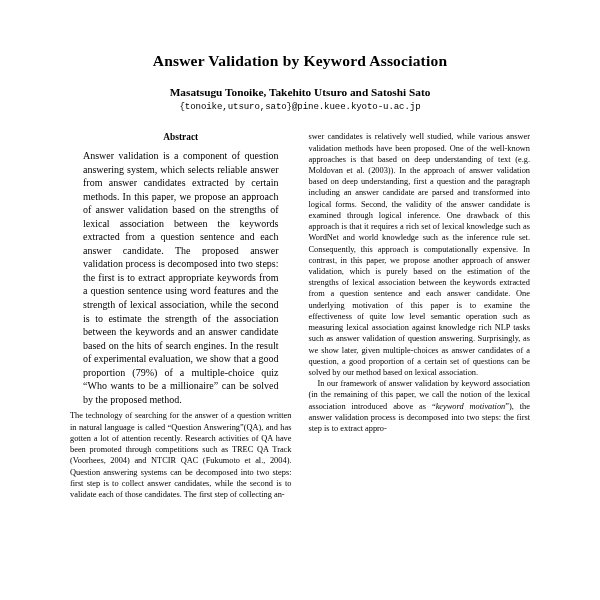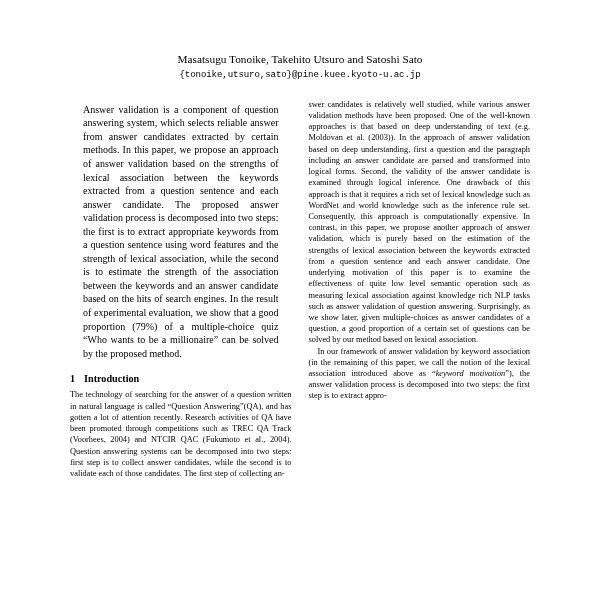--- a/index.html
+++ b/index.html
@@ -25,21 +25,21 @@
     text-align: center;
     font-size: 15.5px;
     font-weight: bold;
     letter-spacing: 0.2px;
     margin: 0 0 14px 0;
     line-height: 1.2;
   }
   .authors {
     text-align: center;
     font-size: 11.3px;
-    font-weight: normal;
+    font-weight: bold;
     margin: 0 0 1.5px 0;
     line-height: 1.25;
   }
   .affil {
     text-align: center;
     font-size: 9.6px;
     line-height: 1.32;
     margin: 0;
   }
   .email {
@@ -99,32 +99,31 @@
   }
   .italic {
     font-style: italic;
   }
 </style>
 </head>
 <body>
 
 <div class="page">
 
+  <h1 class="paper-title">Answer Validation by Keyword Association</h1>
 
   <div class="authors">Masatsugu Tonoike, Takehito Utsuro and Satoshi Sato</div>
   <div class="email">{tonoike,utsuro,sato}@pine.kuee.kyoto-u.ac.jp</div>
 
   <div class="columns">
 
     <div class="col left">
+      <div class="abstract-head">Abstract</div>
       <p class="abstract-body">Answer validation is a component of question answering system, which selects reliable answer from answer candidates extracted by certain methods. In this paper, we propose an approach of answer validation based on the strengths of lexical association between the keywords extracted from a question sentence and each answer candidate. The proposed answer validation process is decomposed into two steps: the first is to extract appropriate keywords from a question sentence using word features and the strength of lexical association, while the second is to estimate the strength of the association between the keywords and an answer candidate based on the hits of search engines. In the result of experimental evaluation, we show that a good proportion (79%) of a multiple-choice quiz “Who wants to be a millionaire” can be solved by the proposed method.</p>
 
-      <div class="section-head">
-        <span class="secnum">1</span><span>Introduction</span>
-      </div>
 
       <p class="body-par first">The technology of searching for the answer of a question written in natural language is called “Question Answering”(QA), and has gotten a lot of attention recently. Research activities of QA have been promoted through competitions such as TREC QA Track (Voorhees, 2004) and NTCIR QAC (Fukumoto et al., 2004). Question answering systems can be decomposed into two steps: first step is to collect answer candidates, while the second is to validate each of those candidates. The first step of collecting an-</p>
     </div>
 
     <div class="col right">
       <p class="body-par first">swer candidates is relatively well studied, while various answer validation methods have been proposed. One of the well-known approaches is that based on deep understanding of text (e.g. Moldovan et al. (2003)). In the approach of answer validation based on deep understanding, first a question and the paragraph including an answer candidate are parsed and transformed into logical forms. Second, the validity of the answer candidate is examined through logical inference. One drawback of this approach is that it requires a rich set of lexical knowledge such as WordNet and world knowledge such as the inference rule set. Consequently, this approach is computationally expensive. In contrast, in this paper, we propose another approach of answer validation, which is purely based on the estimation of the strengths of lexical association between the keywords extracted from a question sentence and each answer candidate. One underlying motivation of this paper is to examine the effectiveness of quite low level semantic operation such as measuring lexical association against knowledge rich NLP tasks such as answer validation of question answering. Surprisingly, as we show later, given multiple-choices as answer candidates of a question, a good proportion of a certain set of questions can be solved by our method based on lexical association.</p>
       <p class="body-par"><span>In our framework of answer validation by keyword association (in the remaining of this paper, we call the notion of the lexical association introduced above as “</span><span class="italic">keyword motivation</span><span>”), the answer validation process is decomposed into two steps: the first step is to extract appro-</span></p>
     </div>
 
   </div>

